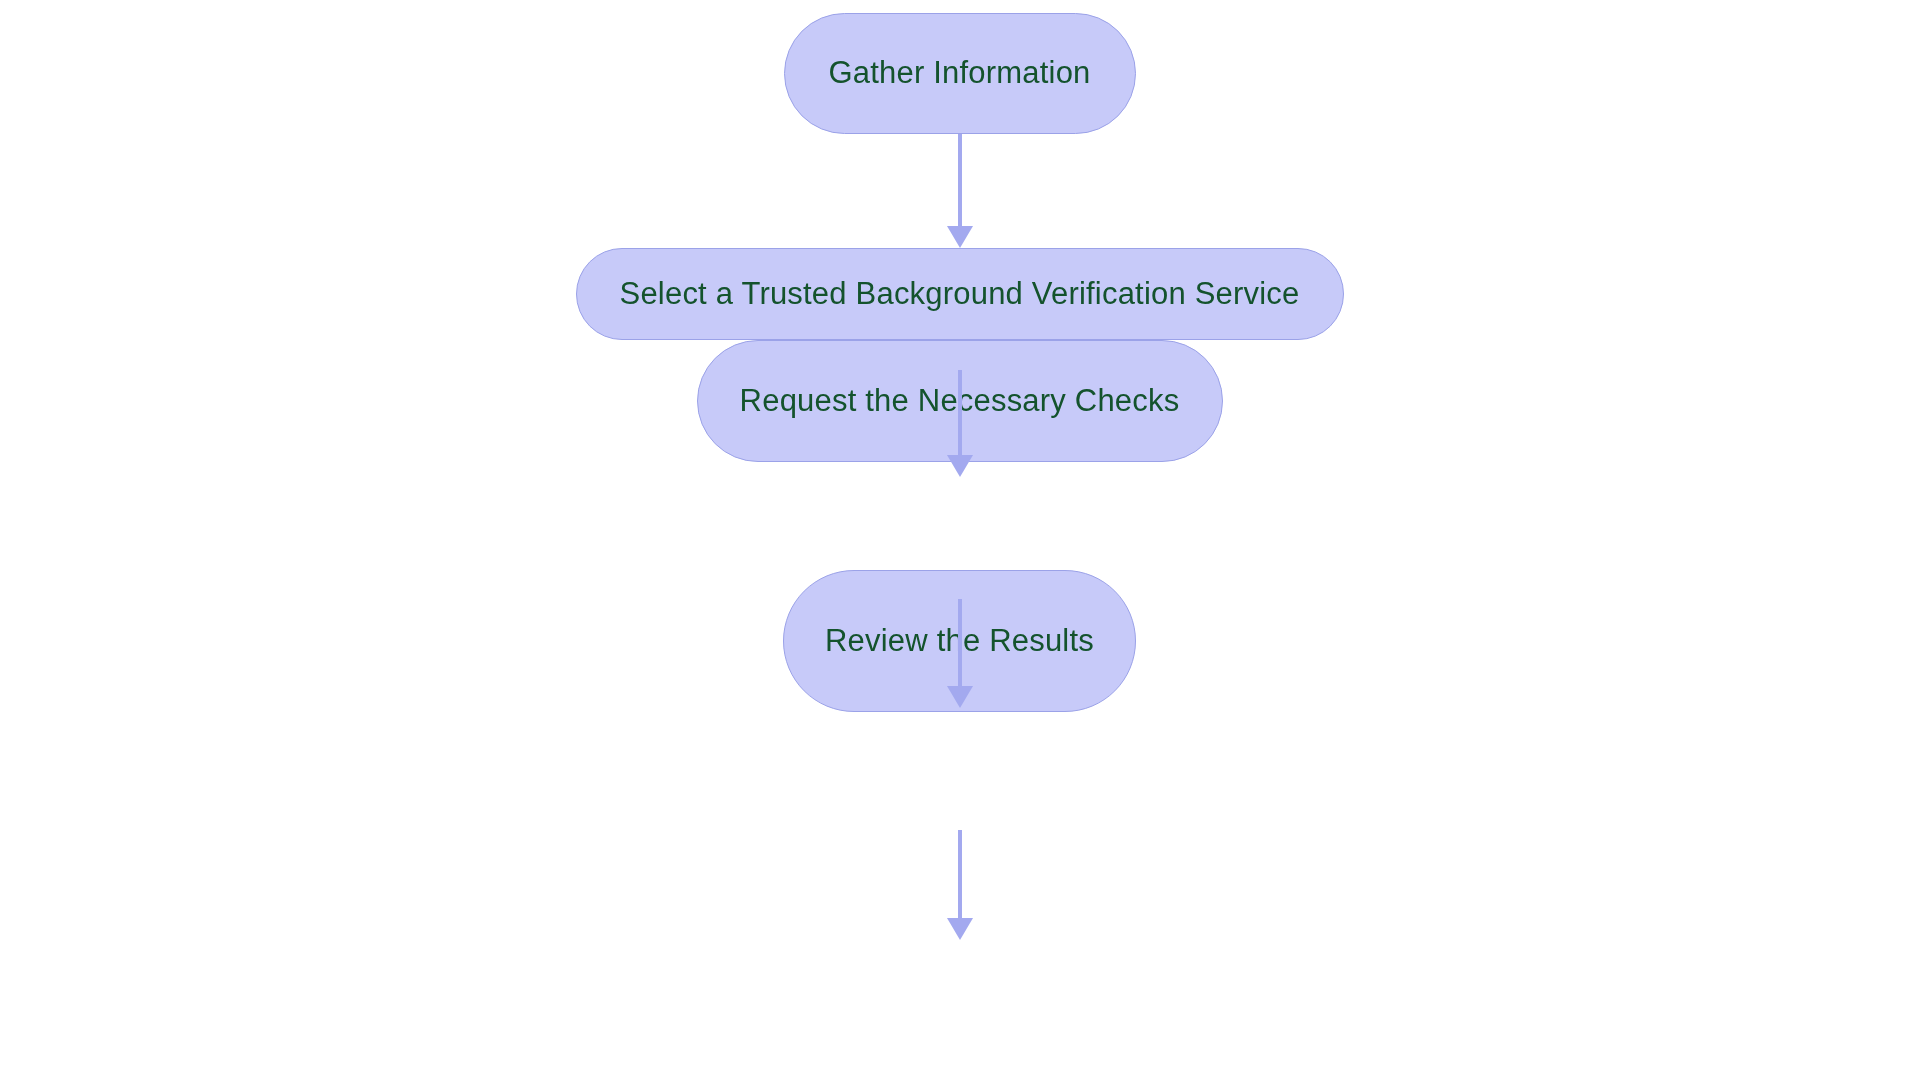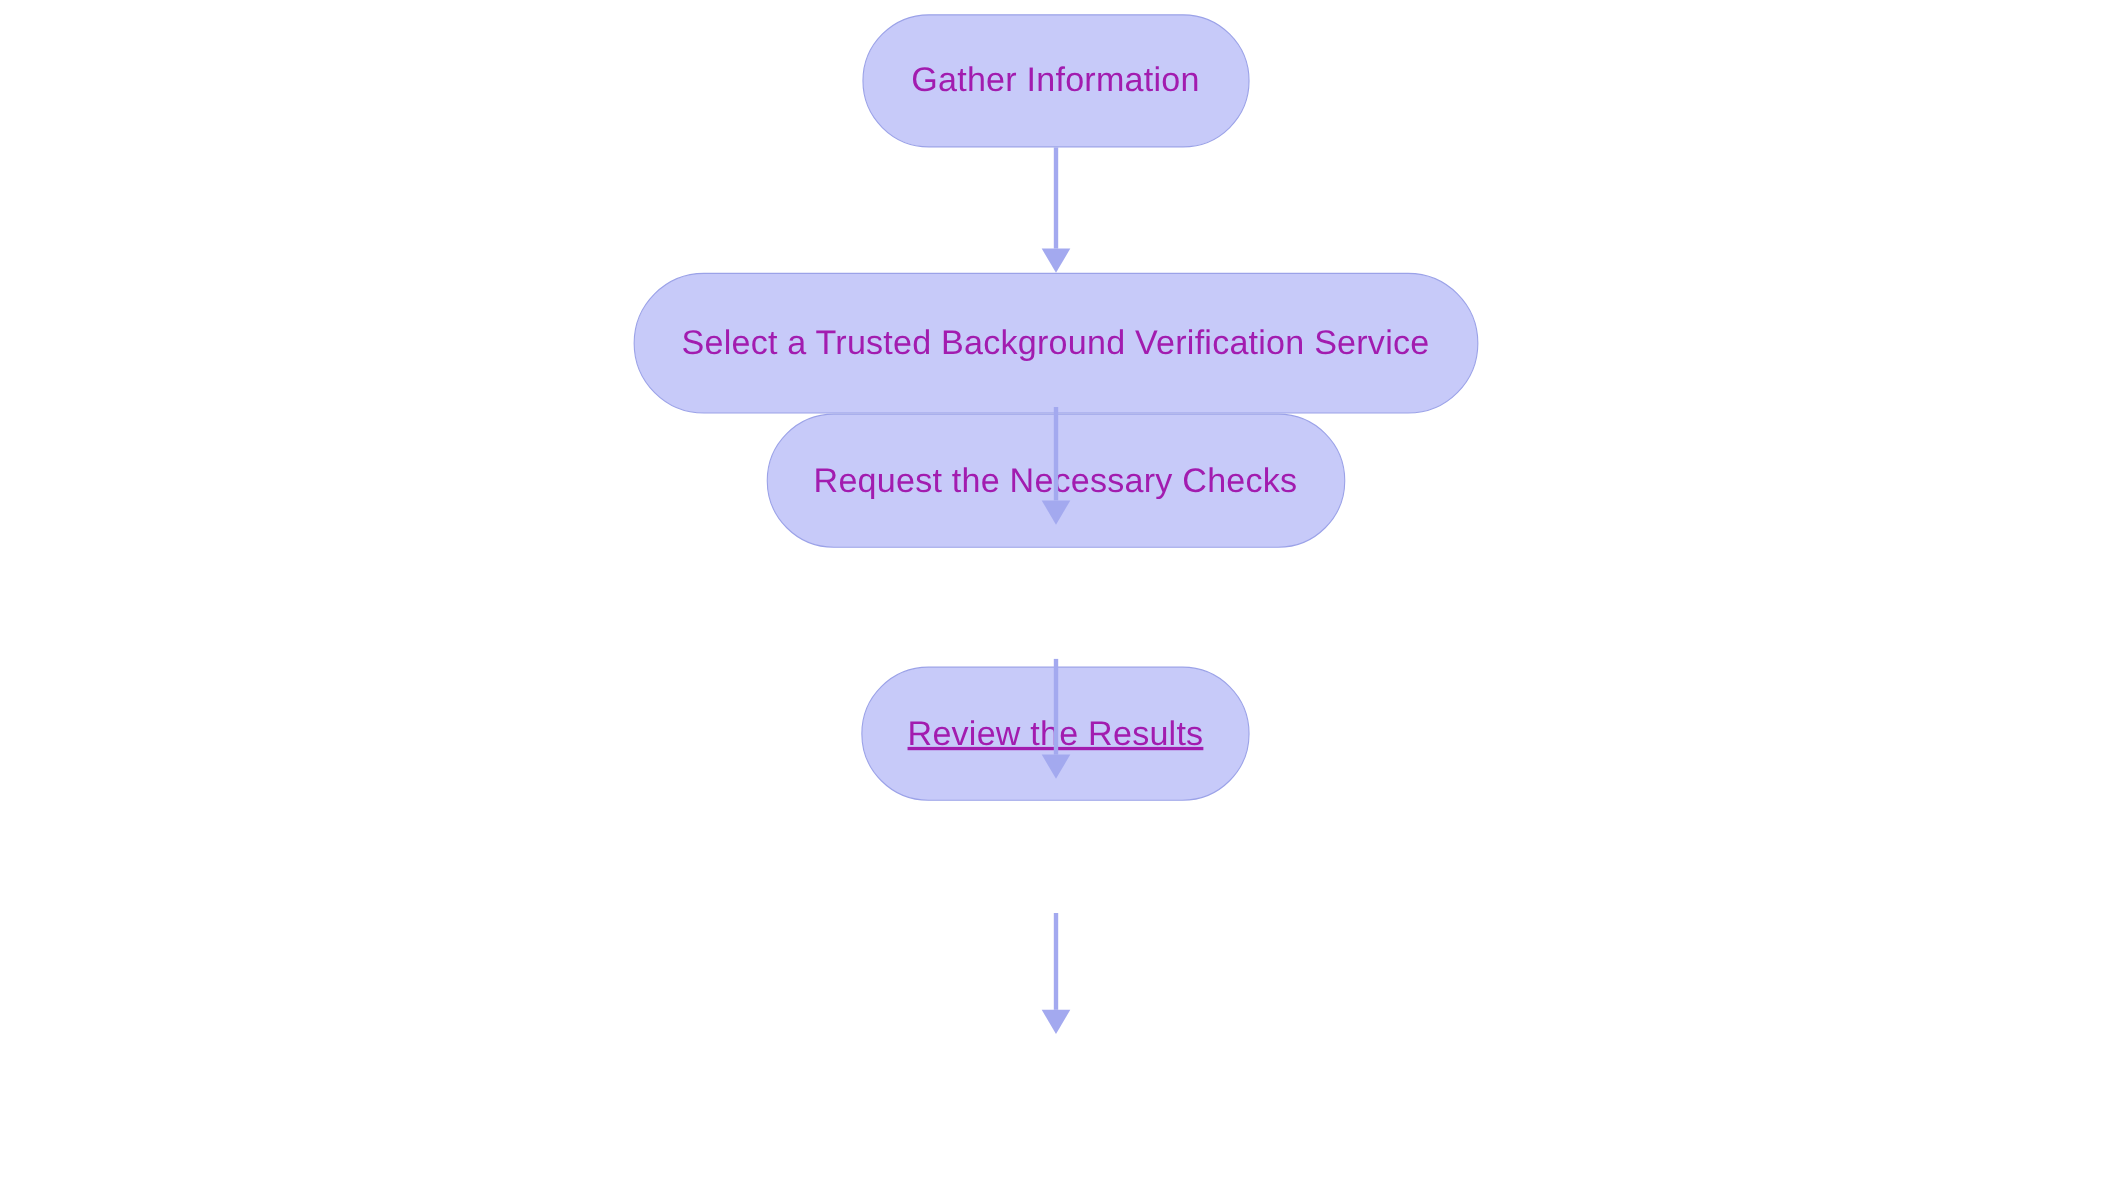--- a/index.html
+++ b/index.html
@@ -33,40 +33,40 @@
   }
 
   .node {
     box-sizing: border-box;
     display: flex;
     align-items: center;
     justify-content: center;
     background: #c7caf9;
     border: 1.6px solid #9ba2e8;
     border-radius: 999px;
-    color: #a21caf;
+    color: #14532d;
     font-size: 31px;
     font-weight: 400;
     letter-spacing: 0.2px;
     line-height: 1;
     white-space: nowrap;
     padding: 16px 44px;
     user-select: none;
   }
 
   .node-label {
     display: block;
     transform: translateY(-1px);
   }
 
   
   .node-1 { width: 352px; height: 121px; margin-top: 13px; margin-left: -1px; }
-  .node-2 { width: 768px; height: 128px; margin-top: 114px; margin-left: -1px; }
+  .node-2 { width: 768px; height: 92px; margin-top: 114px; margin-left: -1px; }
   .node-3 { width: 526px; height: 122px; margin-left: -1px; }
-  .node-4 { width: 353px; height: 122px; margin-top: 108px; margin-left: -1px; text-decoration: underline; }
+  .node-4 { width: 353px; height: 142px; margin-top: 108px; margin-left: -1px; }
   .node-5 { width: 220px; height: 124px; margin-top: 110px; margin-left: -1px; }
 
   
   .connector {
     position: absolute;
     left: 50%;
     transform: translateX(-50%);
     width: 26px;
     pointer-events: none;
   }

